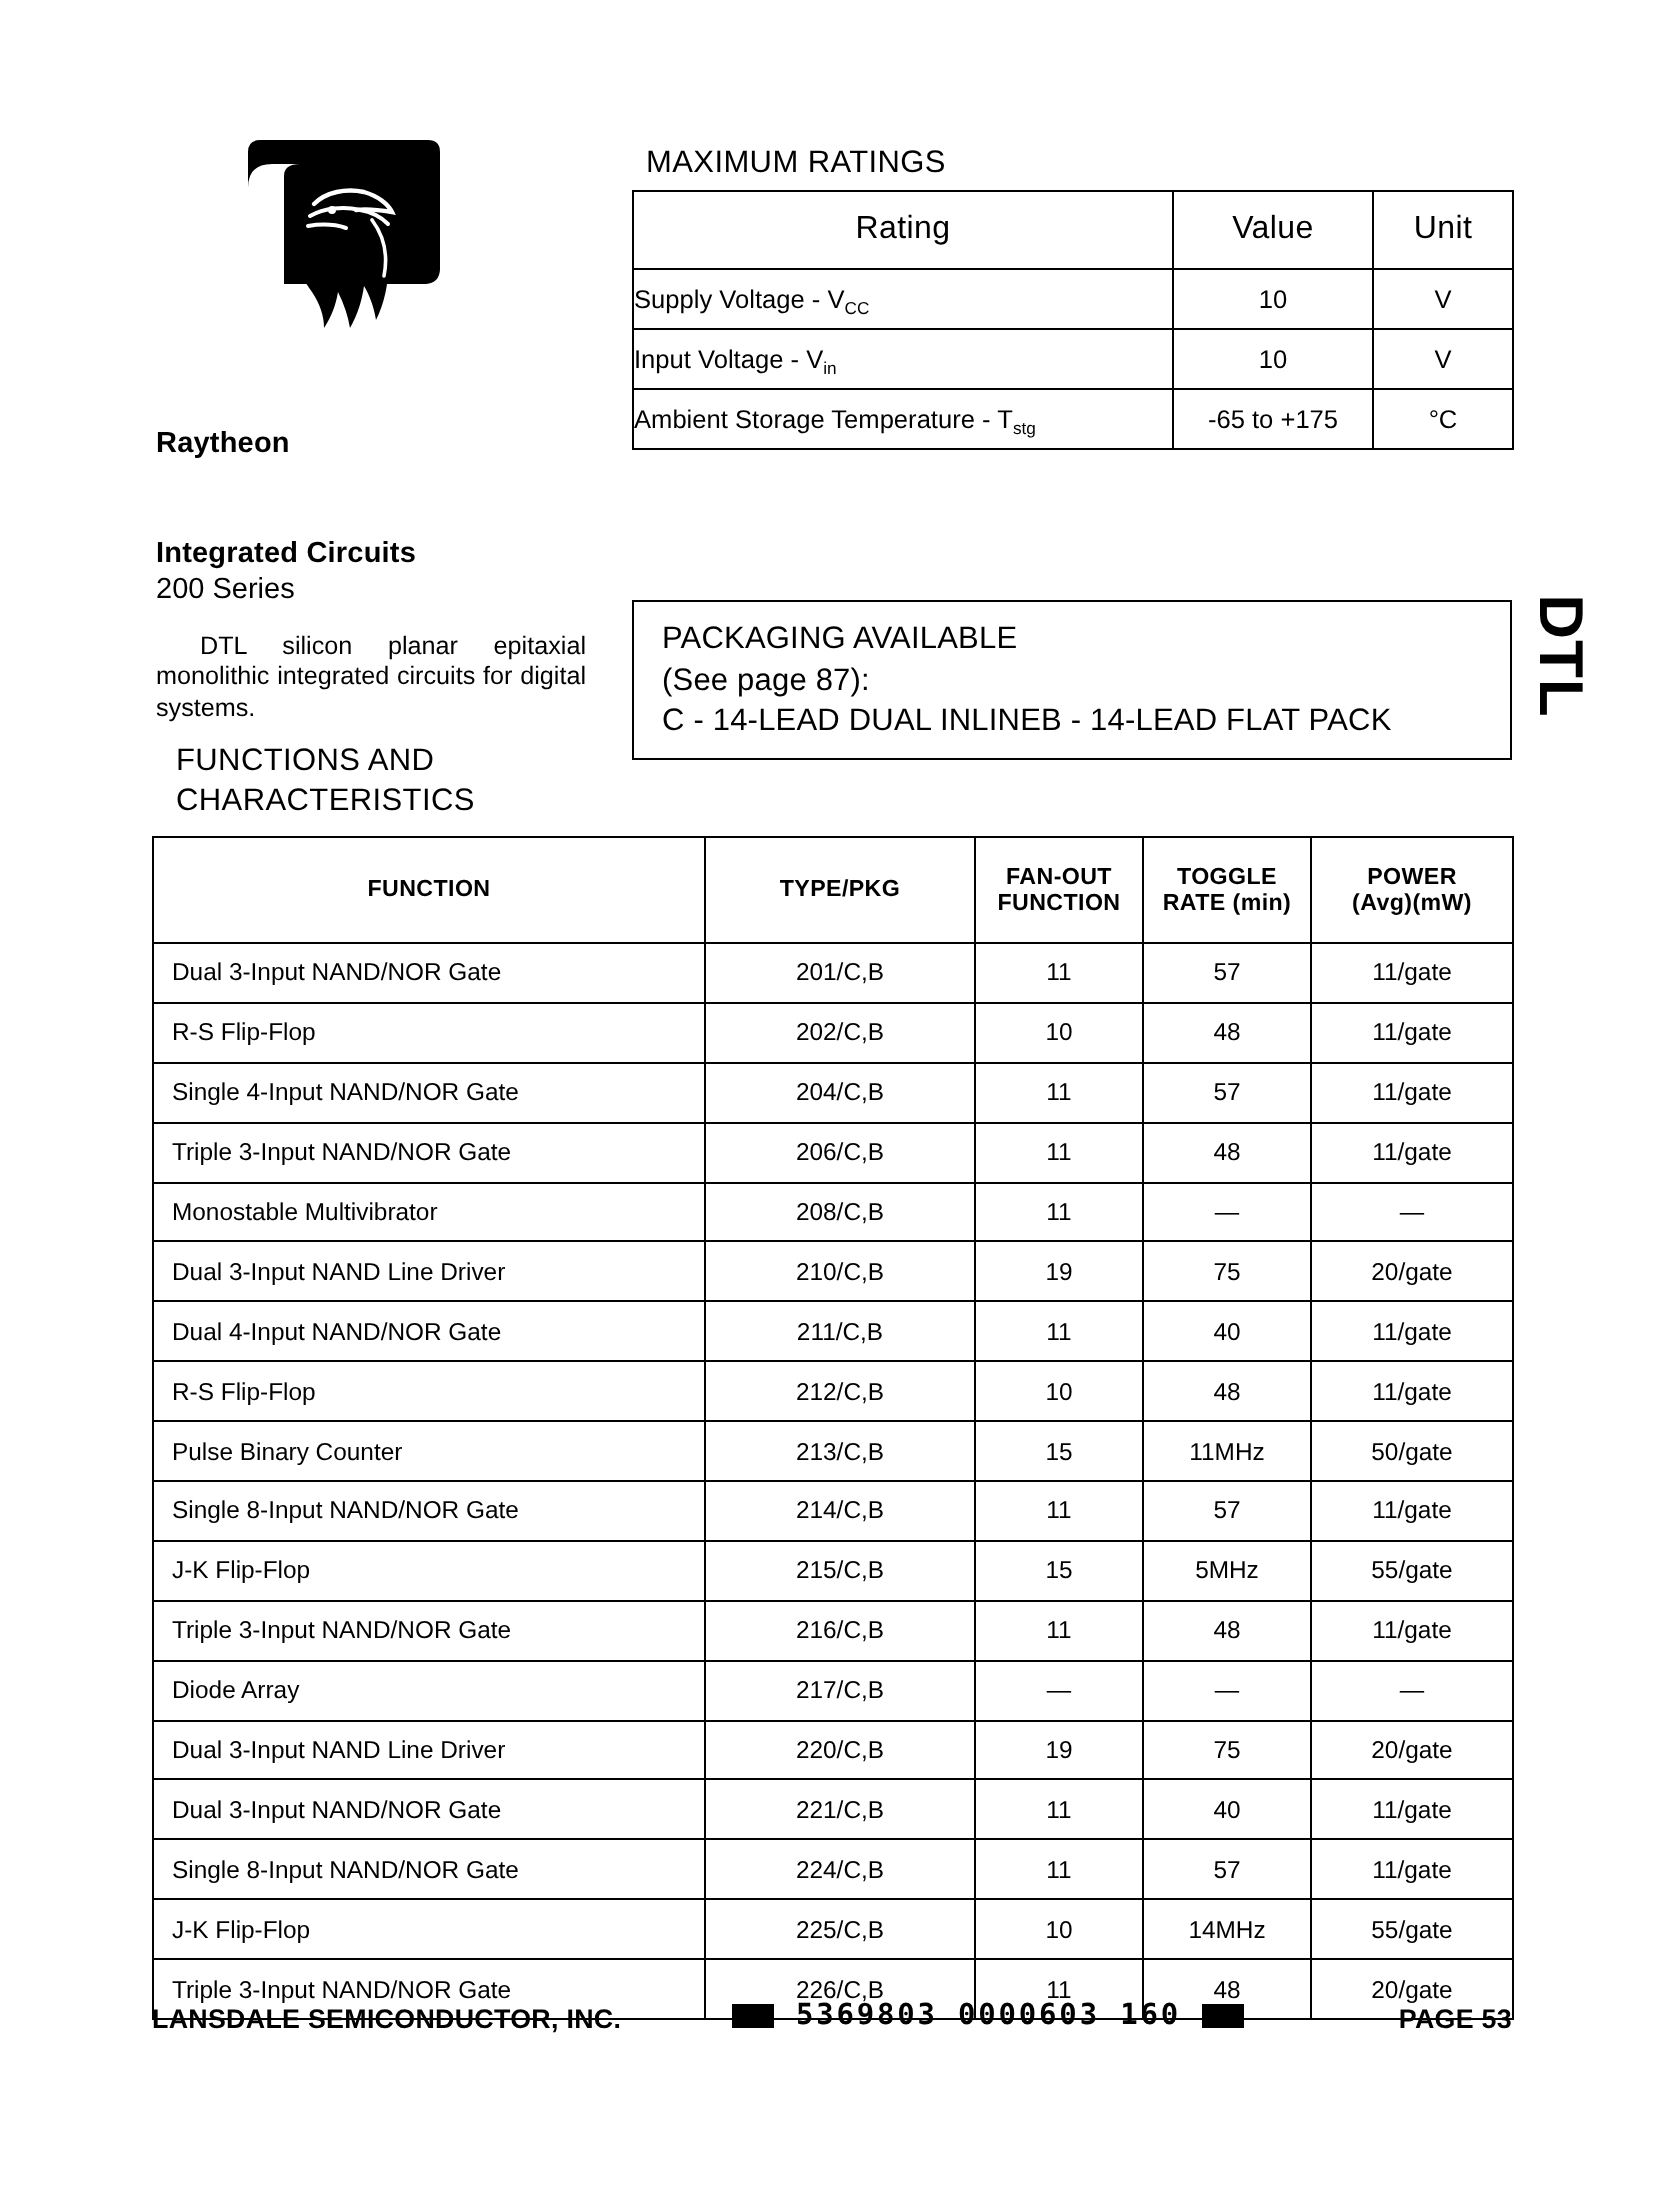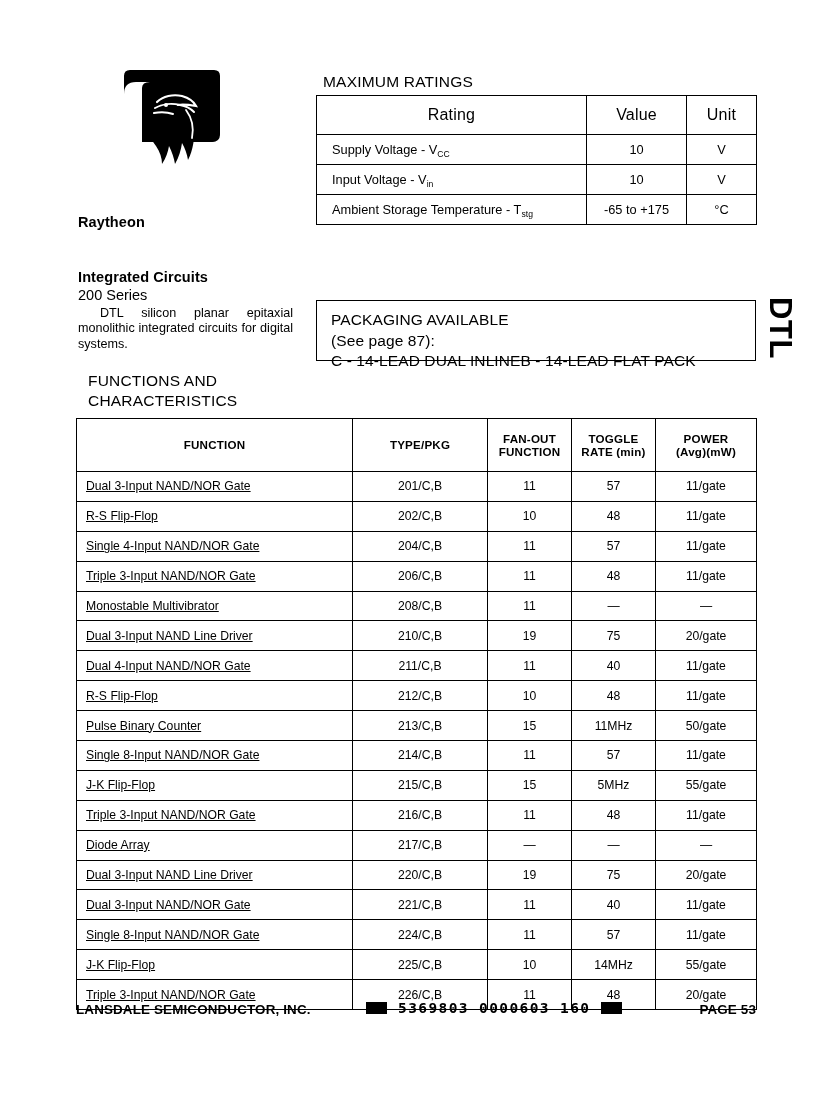--- a/index.html
+++ b/index.html
@@ -40,21 +40,21 @@
   }
   .brand-line3 {
     font-size: 14.5px;
     font-weight: normal;
     line-height: 19px;
   }
   #brand-desc {
     font-size: 12.6px;
     line-height: 15.4px;
     text-indent: 22px;
-    margin-top: 1px;
+    margin-top: 11px;
     text-align: justify;
   }
 
   
   #side-tab {
     position: absolute;
     left: 762px;
     top: 196px;
     width: 36px;
     height: 110px;
@@ -110,36 +110,36 @@
   #ratings-table .c-rating { width: 270px; }
   #ratings-table .c-value  { width: 100px; }
   #ratings-table .c-unit   { width: 70px; }
 
   #ratings-table tbody td {
     height: 29px;
     font-size: 12.8px;
   }
   #ratings-table tbody td.rating-name {
     text-align: left;
-    padding-left: 15px;
+    padding-left: 0;
   }
   #ratings-table tbody td.rating-val,
   #ratings-table tbody td.rating-unit {
     text-align: center;
   }
   sub { font-size: 8.6px; vertical-align: baseline; position: relative; top: 3px; }
   .deg { font-size: 12.8px; }
 
   
   #packaging-box {
     position: absolute;
     left: 316px;
     top: 300px;
     width: 440px;
-    height: 61px;
+    height: 80px;
     border: 1.5px solid #000;
     box-sizing: border-box;
     padding: 9px 0 0 14px;
   }
   #packaging-box .pk-line {
     font-size: 15.5px;
     line-height: 20.5px;
     letter-spacing: 0.1px;
     white-space: nowrap;
   }
@@ -168,21 +168,20 @@
     letter-spacing: 0.2px;
   }
   #functions-table thead th .sub-lbl { font-weight: bold; }
   #functions-table tbody td {
     height: 28.9px;
     font-size: 12.2px;
   }
   #functions-table tbody td.fn {
     text-align: left;
     padding-left: 9px;
-    text-decoration: underline;
   }
   #functions-table tbody td.ctr { text-align: center; }
 
   .col-fn   { width: 276px; }
   .col-type { width: 135px; }
   .col-fan  { width: 84px; }
   .col-tog  { width: 84px; }
   .col-pwr  { width: 101px; }
 
   

